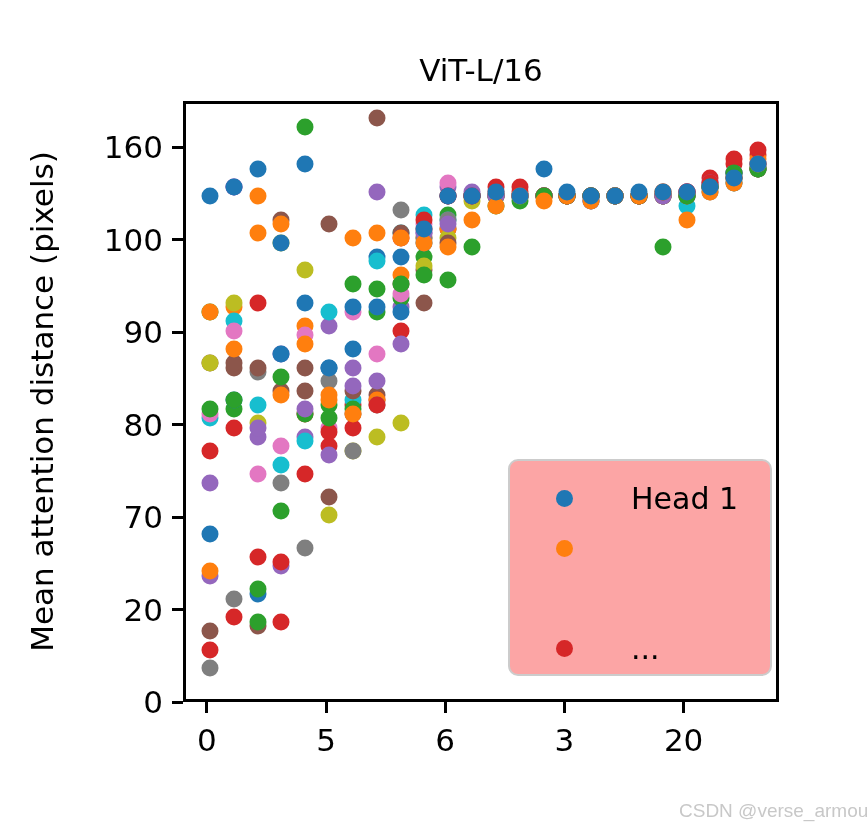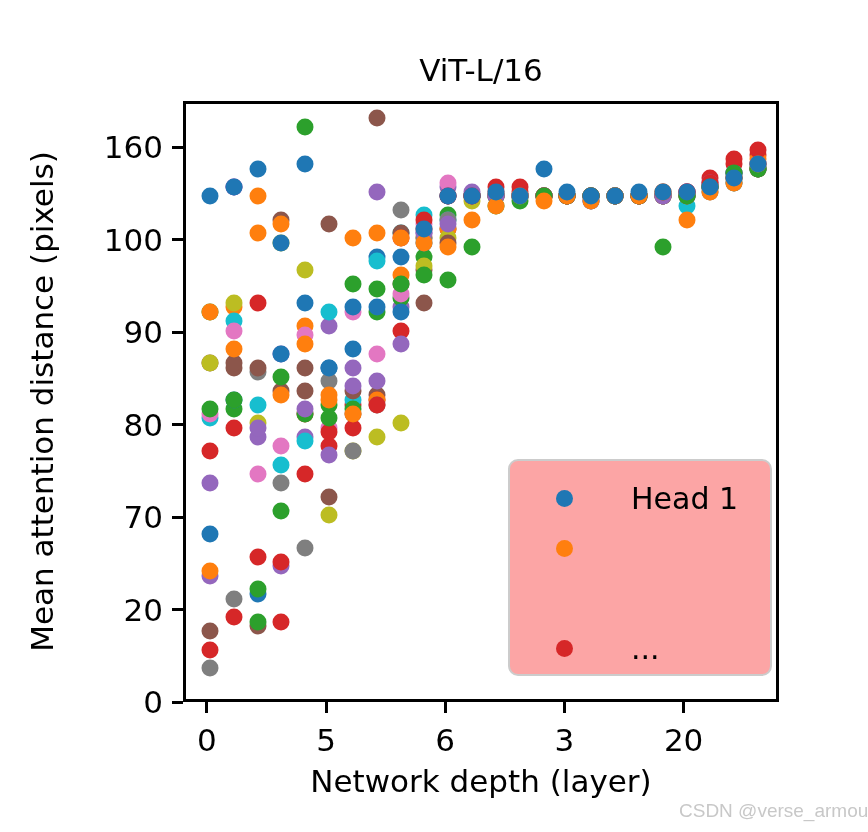--- a/index.html
+++ b/index.html
@@ -565,21 +565,20 @@
         <div class="pt" style="left: 429.12px; top: 92.4615px; width: 17px; height: 17px; background: rgb(140, 86, 75); z-index: 85;"></div>
         <div class="pt" style="left: 452.96px; top: 92.4615px; width: 17px; height: 17px; background: rgb(140, 86, 75); z-index: 85;"></div>
         <div class="pt" style="left: 476.8px; top: 92.4615px; width: 17px; height: 17px; background: rgb(140, 86, 75); z-index: 85;"></div>
         <div class="pt" style="left: 500.64px; top: 92.4615px; width: 17px; height: 17px; background: rgb(140, 86, 75); z-index: 85;"></div>
         <div class="pt" style="left: 524.48px; top: 83.2154px; width: 17px; height: 17px; background: rgb(140, 86, 75); z-index: 85;"></div>
         <div class="pt" style="left: 548.32px; top: 73.9692px; width: 17px; height: 17px; background: rgb(140, 86, 75); z-index: 85;"></div>
         <div class="pt" style="left: 572.16px; top: 64.7231px; width: 17px; height: 17px; background: rgb(140, 86, 75); z-index: 85;"></div>
       </div>
   </div>
 
-  <div id="xlabel">Network depth (layer)</div>
   <div id="ylabel">Mean attention distance (pixels)</div>
 
   <div id="legend">
       <div class="legend-row" style="top: 12px;">
         <div class="legend-swatch" style="background: rgb(31, 119, 180);"></div>
         <div class="legend-text">Head 1</div>
       </div>
       <div class="legend-row" style="top: 62px;">
         <div class="legend-swatch" style="background: rgb(255, 127, 14);"></div>
       </div>

